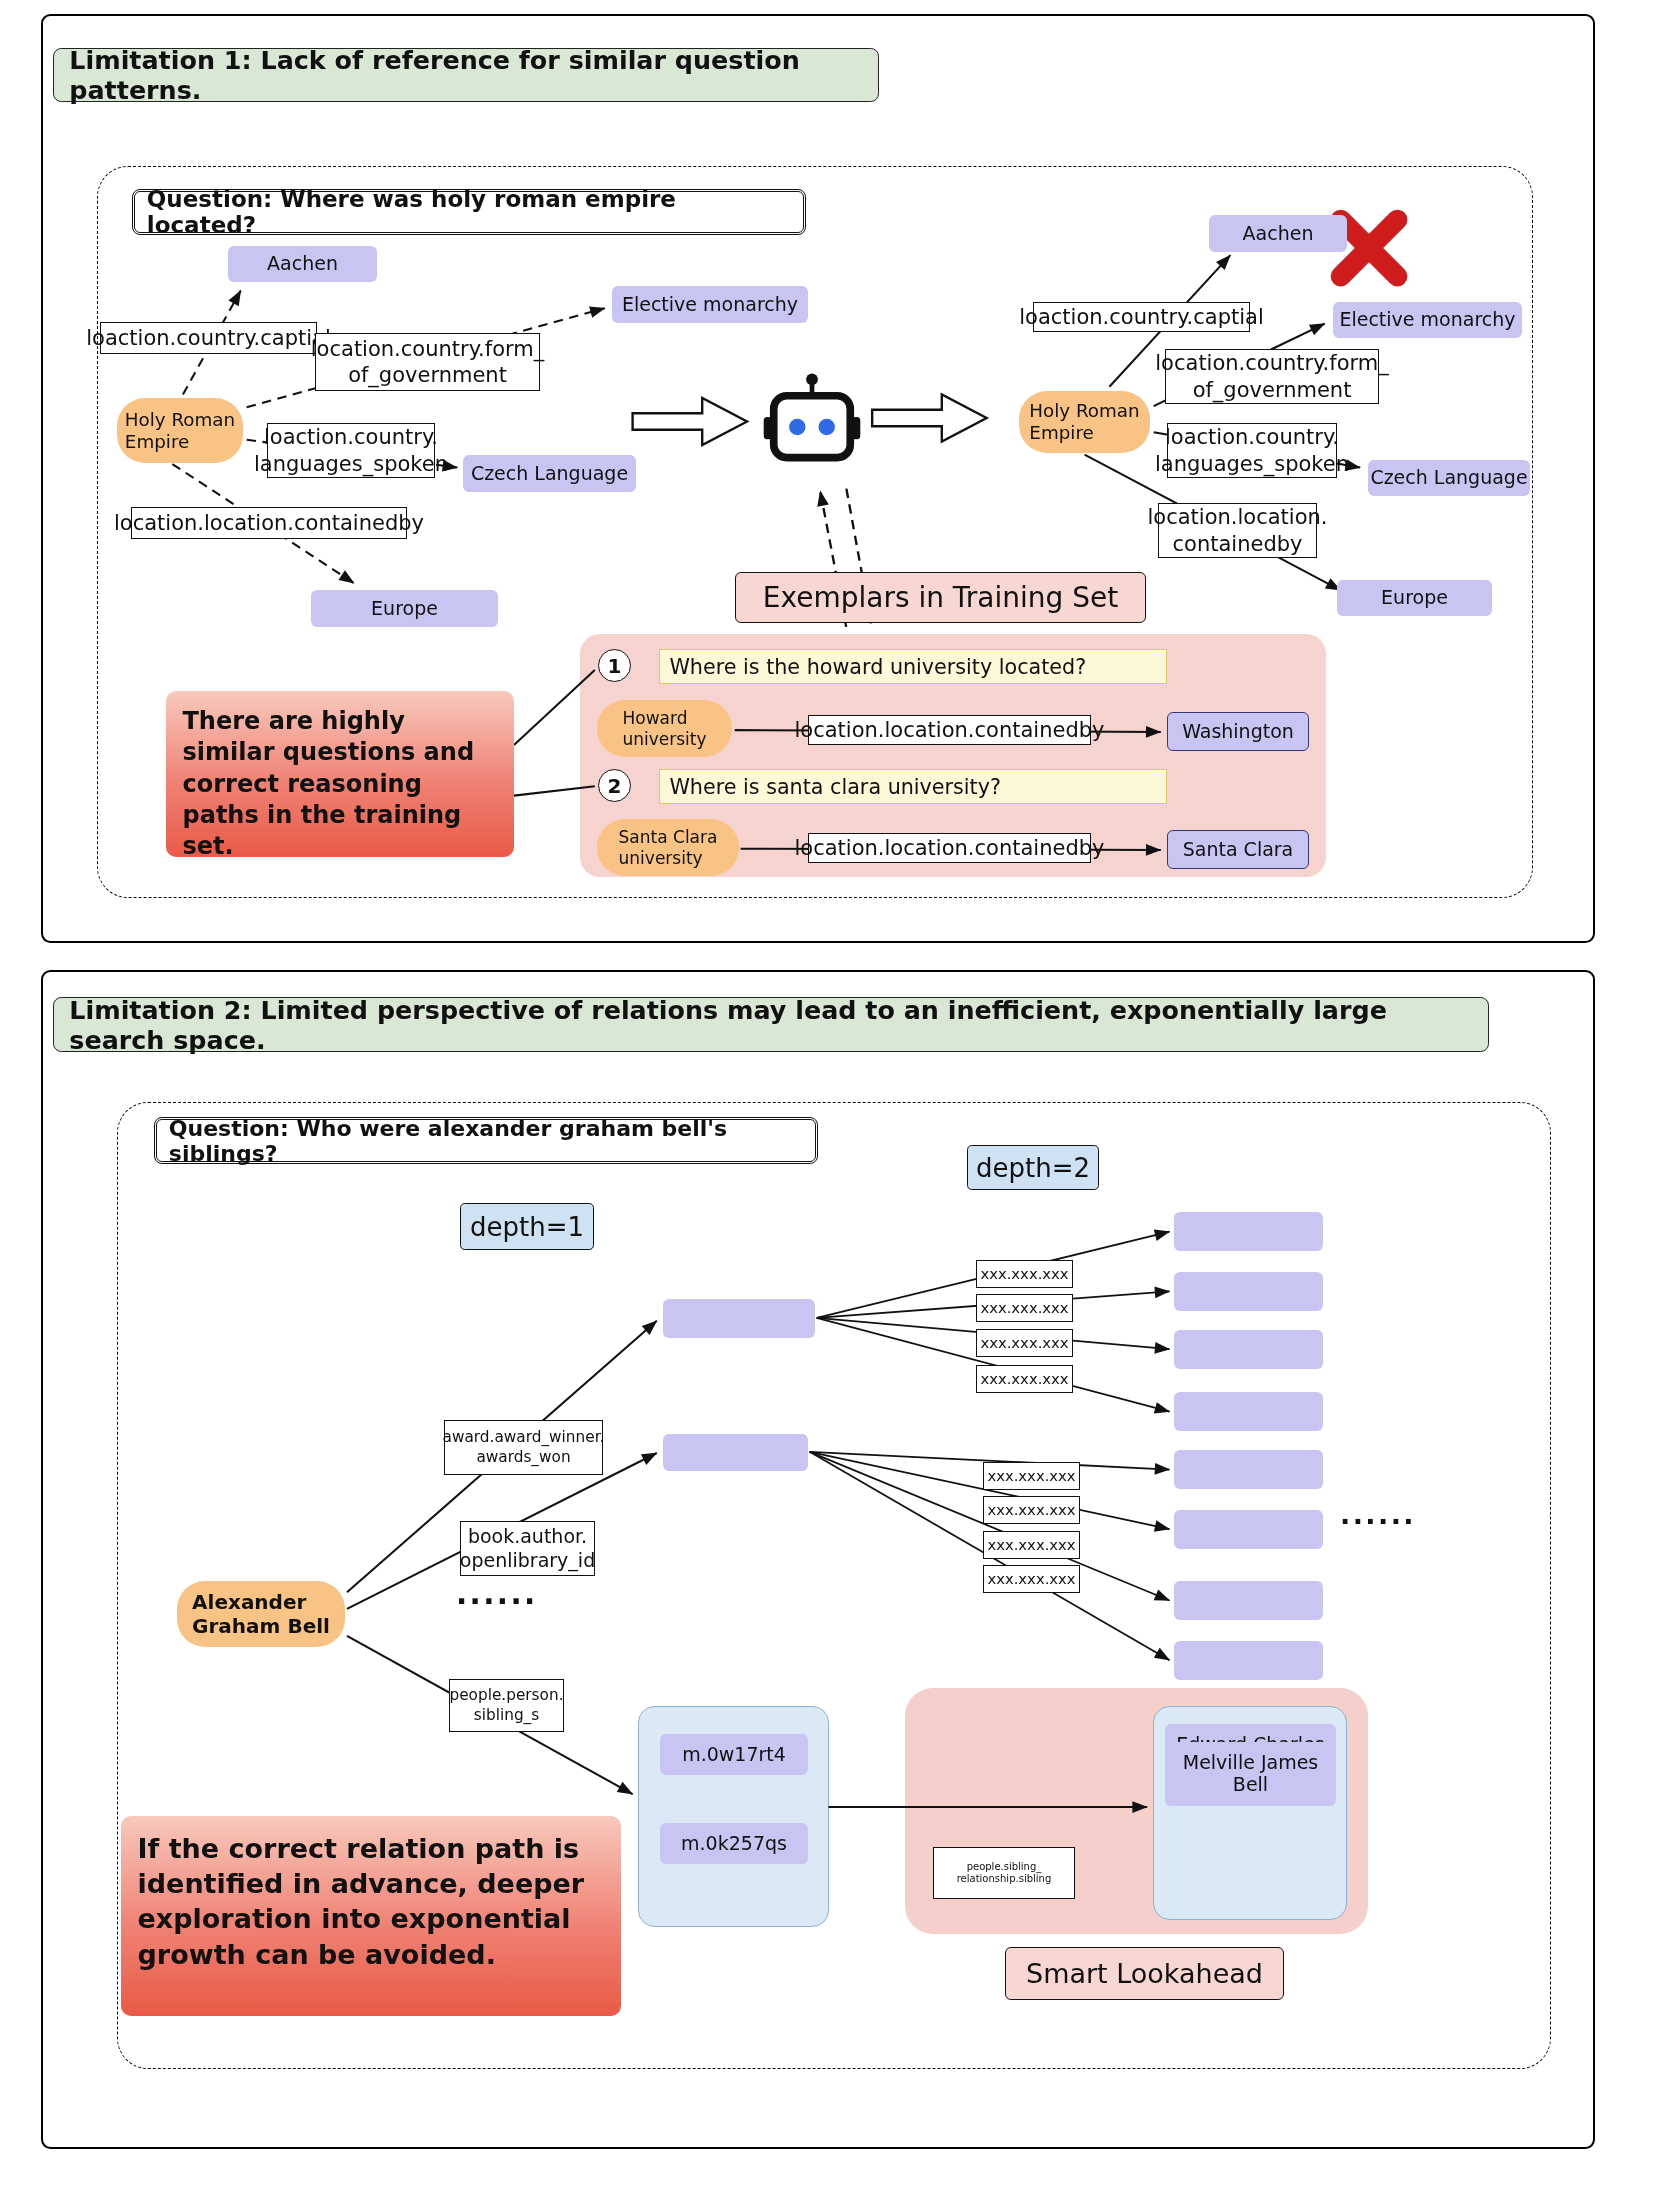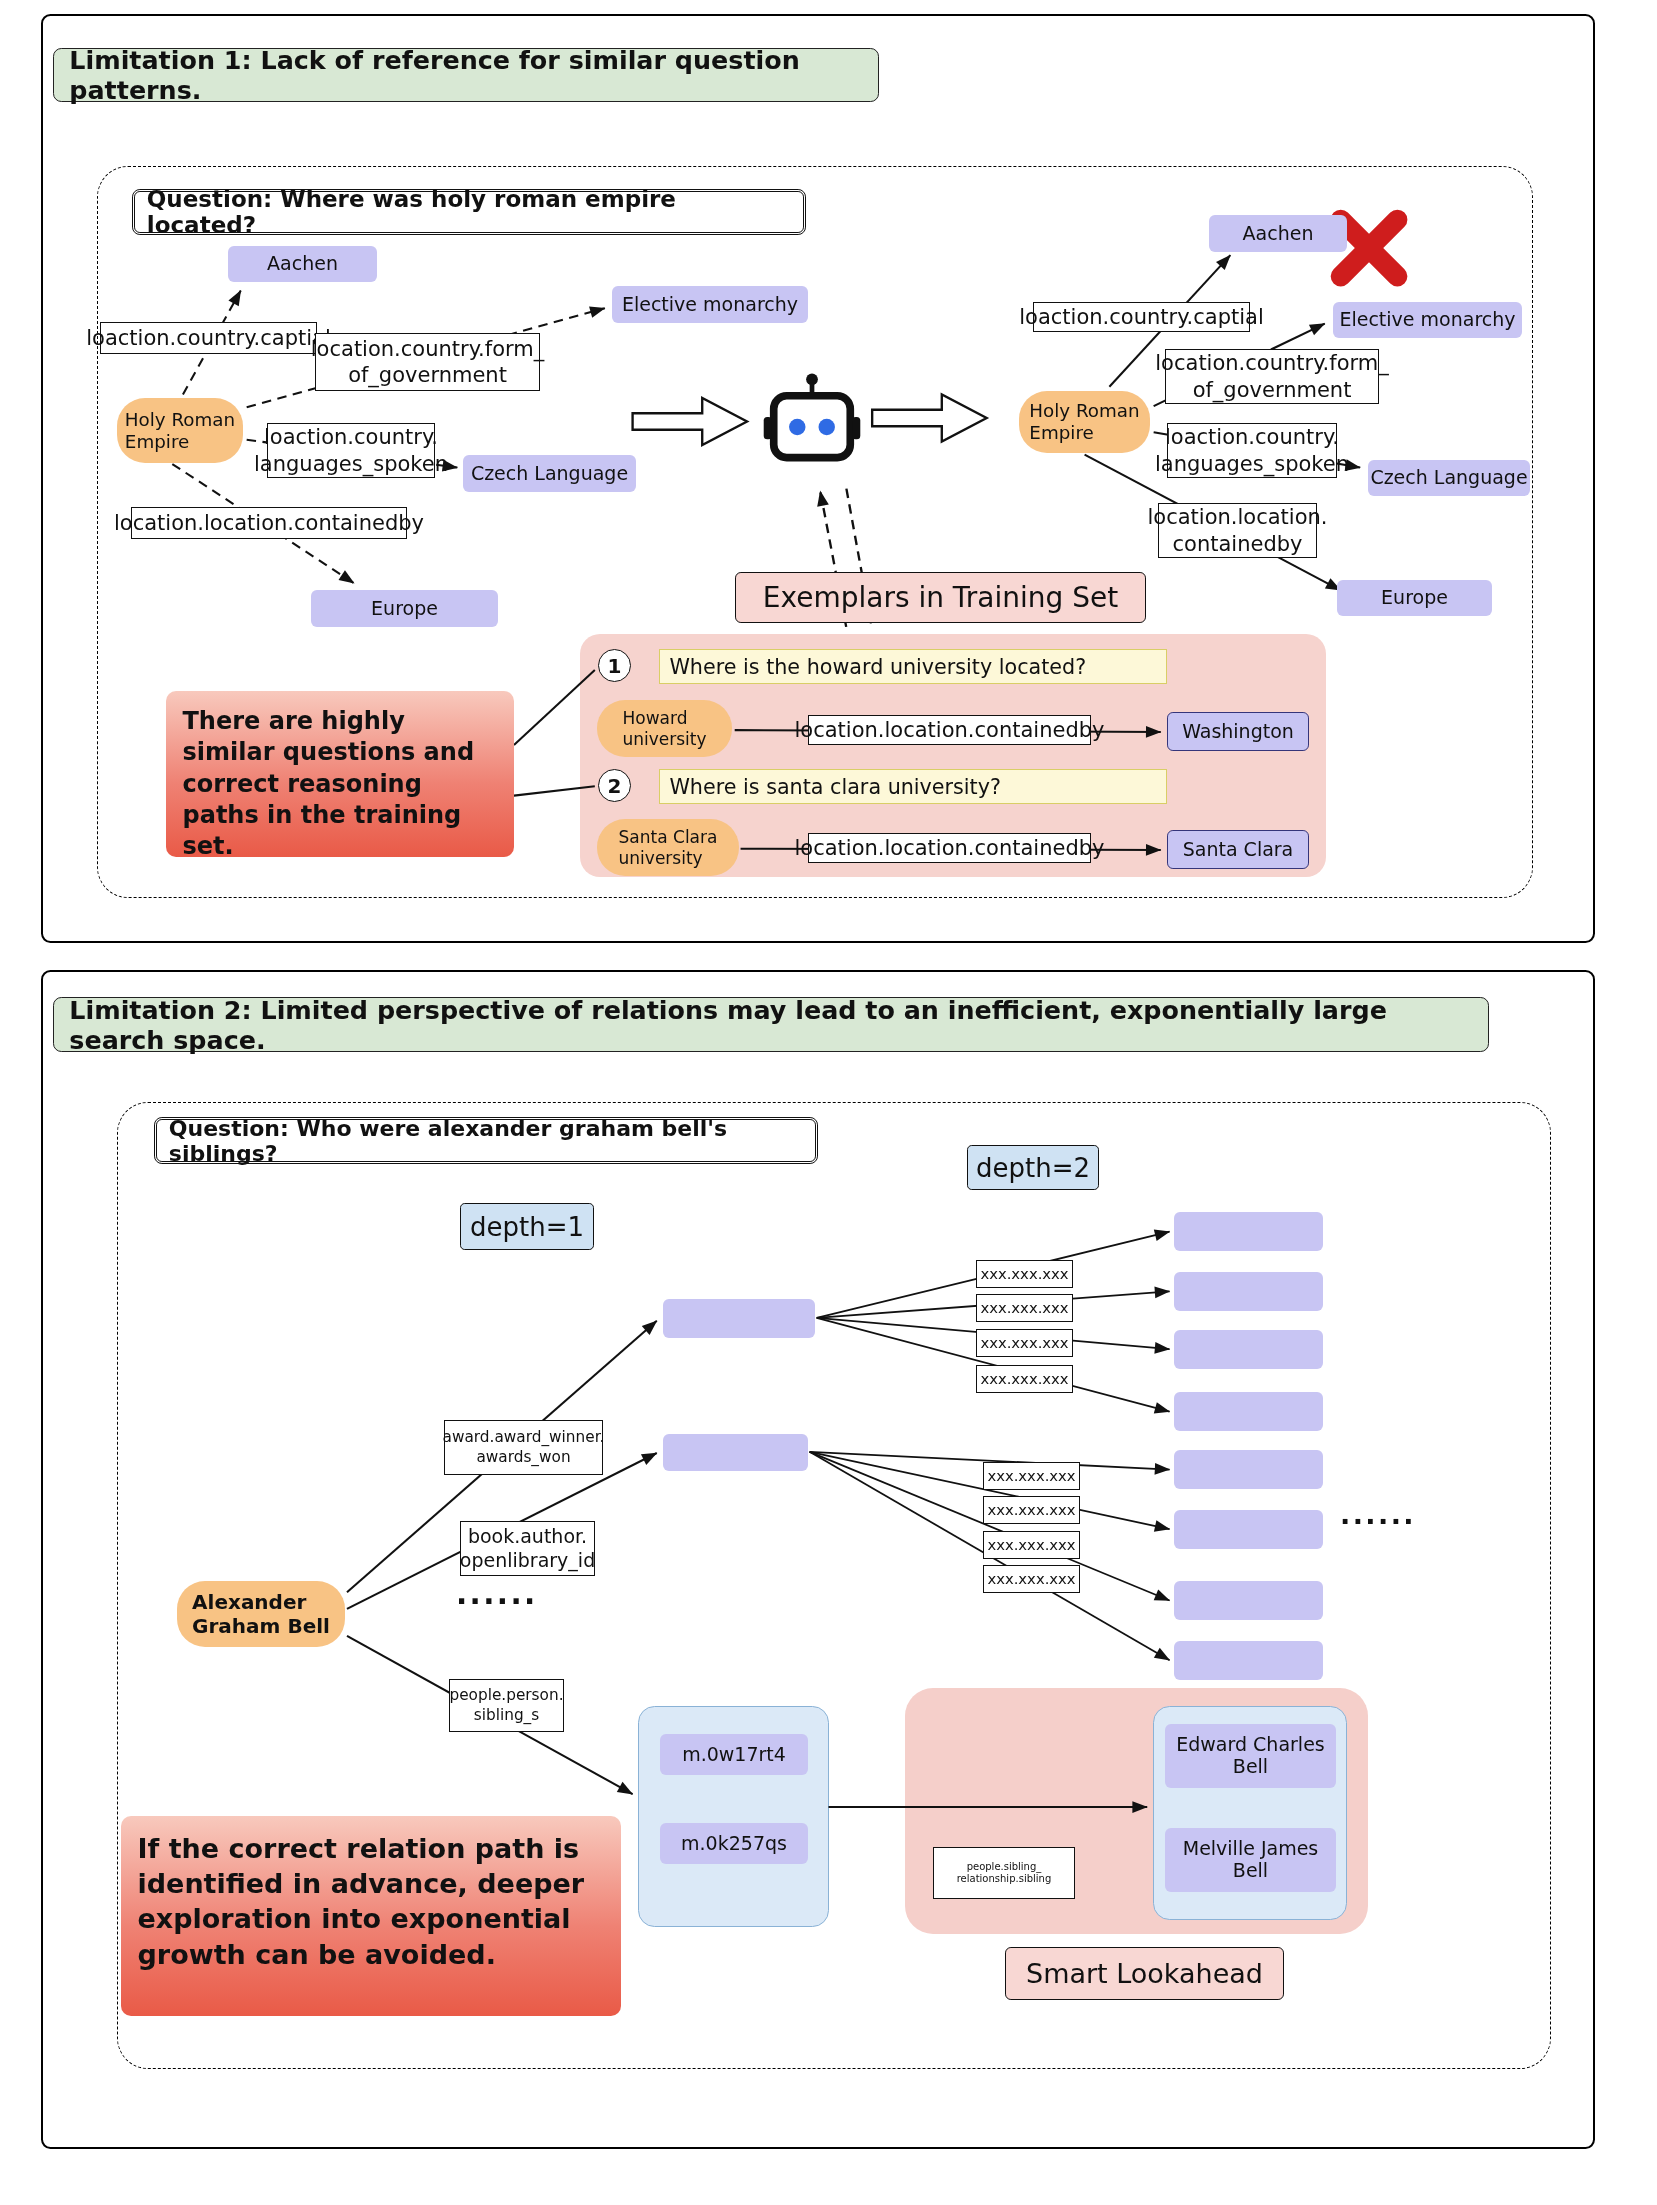--- a/index.html
+++ b/index.html
@@ -185,21 +185,21 @@
 Graham Bell</div>
 
 <div class="abs blue-box" style="left:638px;top:1706px;width:191px;height:221px"></div>
 <div class="abs node-purple" style="left:660px;top:1734px;width:148px;height:41px">m.0w17rt4</div>
 <div class="abs node-purple" style="left:660px;top:1823px;width:148px;height:41px">m.0k257qs</div>
 
 <div class="abs pink-box" style="left:905px;top:1688px;width:463px;height:246px"></div>
 <div class="abs blue-box" style="left:1153px;top:1706px;width:194px;height:214px"></div>
 <div class="abs node-purple" style="left:1165px;top:1724px;width:171px;height:64px">Edward Charles
 Bell</div>
-<div class="abs node-purple" style="left:1165px;top:1828px;width:171px;height:64px">Melville James
+<div class="abs node-purple" style="left:1165px;top:1742px;width:171px;height:64px">Melville James
 Bell</div>
 <div class="abs rel-label" style="left:933px;top:1847px;width:142px;height:52px;font-size:10px">people.sibling_
 relationship.sibling</div>
 
 <div class="abs pink-label" style="left:1005px;top:1947px;width:279px;height:53px;font-size:27px">Smart Lookahead</div>
 
 <div class="abs note-box" style="left:121px;top:1816px;width:500px;height:200px;font-size:27px">If the correct relation path is identified in advance, deeper exploration into exponential growth can be avoided.</div>
 
 
 </body></html>

